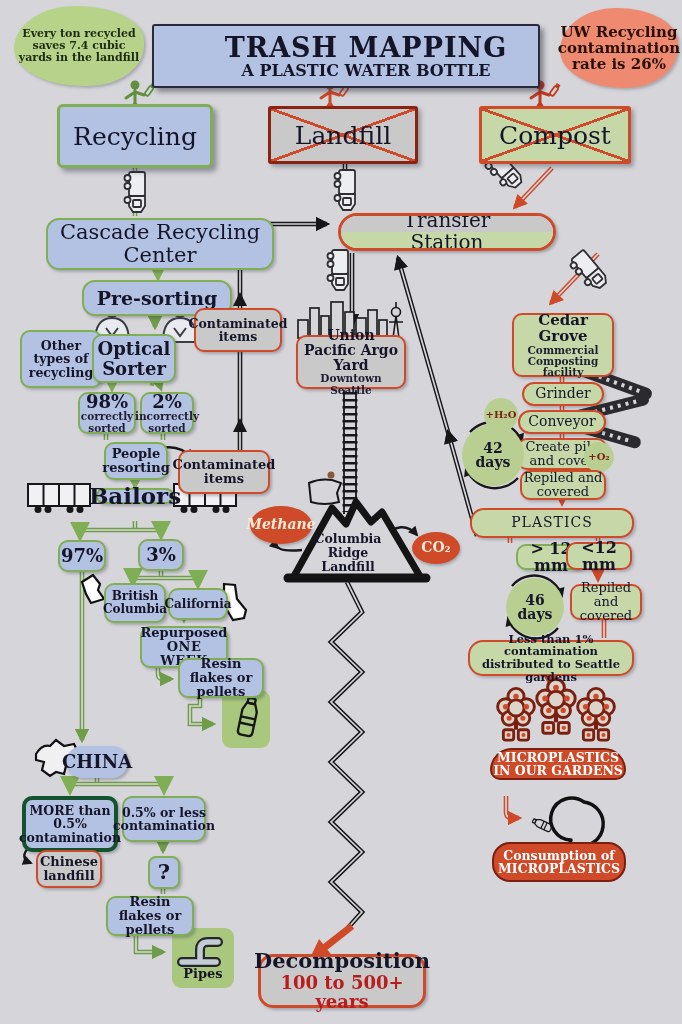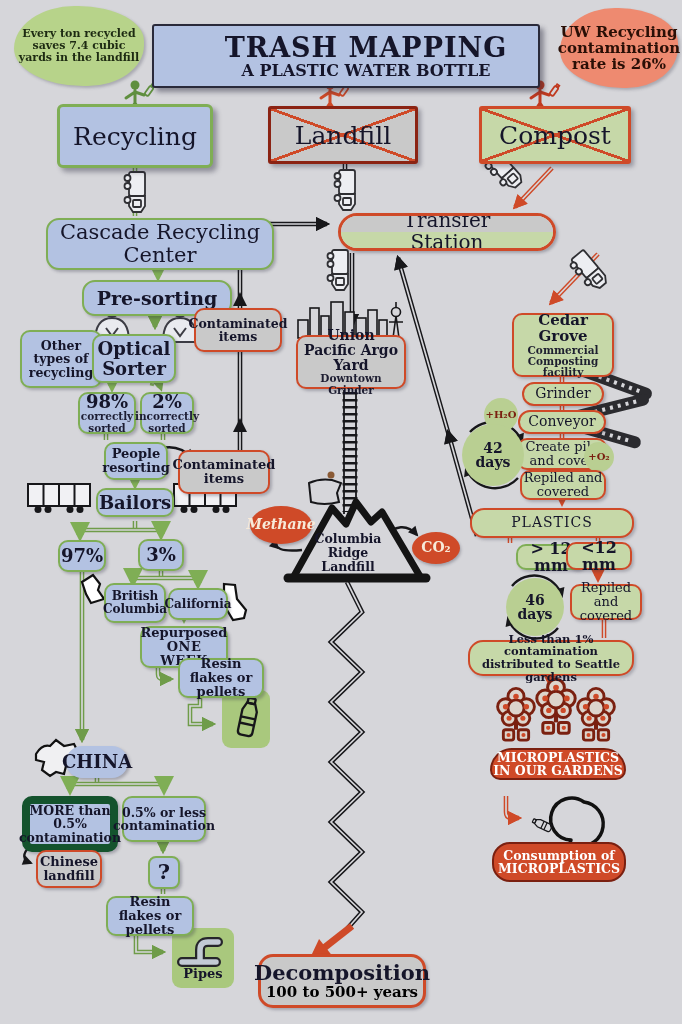--- a/index.html
+++ b/index.html
@@ -3,21 +3,21 @@
 <meta charset="utf-8">
 <style>
   html,body{margin:0;padding:0;background:#9a9aa0;}
   .stage{position:relative;width:682px;height:1024px;background:#d6d6da;overflow:hidden;
          font-family:"DejaVu Serif",serif;color:#15152a;}
   svg#art{position:absolute;left:0;top:0;z-index:1;}
   .box{position:absolute;z-index:2;box-sizing:border-box;display:flex;flex-direction:column;
        align-items:center;justify-content:center;text-align:center;font-weight:bold;
        line-height:1.08;border-radius:10px;}
   .blue{background:#b3c2e2;border:2.5px solid #7fae55;box-shadow:2px 2px 3px rgba(40,40,60,.28);}
-  .bluer{background:#b3c2e2;border:8px solid #14532d;box-shadow:2px 2px 3px rgba(40,40,60,.28);}
+  .bluer{background:#b3c2e2;border:4px solid #14532d;box-shadow:2px 2px 3px rgba(40,40,60,.28);}
   .greenb{background:#c6d8a8;border:2.5px solid #cf4a28;box-shadow:2px 2px 3px rgba(40,40,60,.25);}
   .greeng{background:#c6d8a8;border:2.5px solid #7fae55;box-shadow:2px 2px 3px rgba(40,40,60,.25);}
   .grayb{background:#c9c9c9;border:2.5px solid #cf4a28;box-shadow:2px 2px 3px rgba(40,40,60,.28);}
   .plain{border:none;box-shadow:none;background:transparent;}
   .ellipse{border-radius:50%;background:#cf4a28;color:#f7ead9;border:none;
            box-shadow:1px 2px 3px rgba(40,40,60,.3);}
   .circle{border-radius:50%;background:#b9cf92;border:none;box-shadow:none;}
   .redbox{background:#cf4a28;color:#fff;border:2.5px solid #7a2010;}
   .sub{font-weight:bold;opacity:.95;}
   .xcross{background-image:
@@ -368,21 +368,21 @@
 
 <div class="box blue" style="left:140px;top:392px;width:54px;height:42px;">
   <div style="font-size:18px;">2%</div>
   <div style="font-size:10.5px;" class="sub">incorrectly sorted</div>
 </div>
 
 <div class="box blue" style="left:104px;top:442px;width:64px;height:38px;font-size:13px;">People resorting</div>
 
 <div class="box grayb" style="left:178px;top:450px;width:92px;height:44px;font-size:13px;">Contaminated items</div>
 
-<div class="box blue" style="left:96px;top:488px;width:78px;height:29px;font-size:18px;">Bailors</div>
+<div class="box blue" style="left:96px;top:488px;width:78px;height:16px;font-size:23px;">Bailors</div>
 
 <div class="box blue" style="left:58px;top:540px;width:48px;height:32px;font-size:18px;">97%</div>
 
 <div class="box blue" style="left:138px;top:539px;width:46px;height:32px;font-size:18px;">3%</div>
 
 <div class="box blue" style="left:104px;top:583px;width:62px;height:40px;font-size:12px;">British Columbia</div>
 
 <div class="box blue" style="left:168px;top:588px;width:60px;height:32px;font-size:12px;">California</div>
 
 <div class="box blue" style="left:140px;top:626px;width:88px;height:42px;">
@@ -407,32 +407,32 @@
 <div class="box plain" style="left:172px;top:964px;width:62px;height:20px;font-size:13px;">Pipes</div>
 
 <div class="box ts" style="left:338px;top:213px;width:218px;height:38px;font-size:20px;font-weight:normal;flex-direction:column;">
   <div class="ts-l">Transfer</div>
   <div class="ts-sep"></div>
   <div class="ts-r">Station</div>
 </div>
 
 <div class="box grayb" style="left:296px;top:335px;width:110px;height:54px;">
   <div style="font-size:14px;padding:0 2px;">Union Pacific Argo Yard</div>
-  <div style="font-size:10.5px;" class="sub">Downtown Grinder</div>
+  <div style="font-size:10.5px;" class="sub">Downtown Seattle</div>
 </div>
 
 <div class="box ellipse" style="left:250px;top:506px;width:62px;height:38px;font-size:14px;font-style:italic;">Methane</div>
 
 <div class="box ellipse" style="left:412px;top:532px;width:48px;height:32px;font-size:14px;">CO₂</div>
 
 <div class="box plain" style="left:302px;top:530px;width:92px;height:46px;font-size:12.5px;line-height:1.1;">Columbia Ridge Landfill</div>
 
 <div class="box grayb" style="left:258px;top:954px;width:168px;height:54px;border-width:3.5px;border-radius:15px;">
   <div style="font-size:21px;">Decomposition</div>
-  <div style="font-size:15px;color:#000000;">100 to 500+ years</div>
+  <div style="font-size:18px;color:#b91c1c;">100 to 500+ years</div>
 </div>
 
 <div class="box greenb" style="left:512px;top:313px;width:102px;height:64px;">
   <div style="font-size:15px;">Cedar Grove</div>
   <div style="font-size:10.5px;line-height:1.05;" class="sub">Commercial Composting facility</div>
 </div>
 
 <div class="box greenb" style="left:522px;top:382px;width:82px;height:24px;font-size:14px;font-weight:normal;border-radius:12px;">Grinder</div>
 
 <div class="box greenb" style="left:518px;top:410px;width:88px;height:24px;font-size:14px;font-weight:normal;border-radius:12px;">Conveyor</div>

